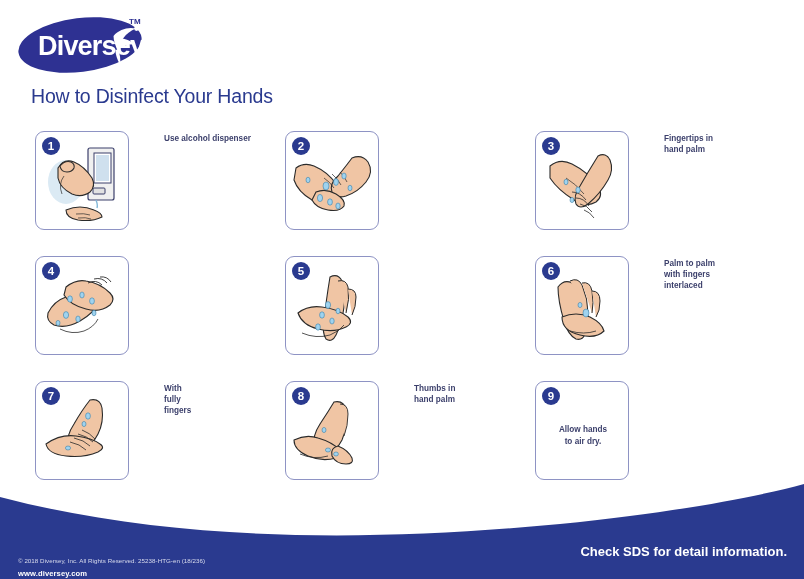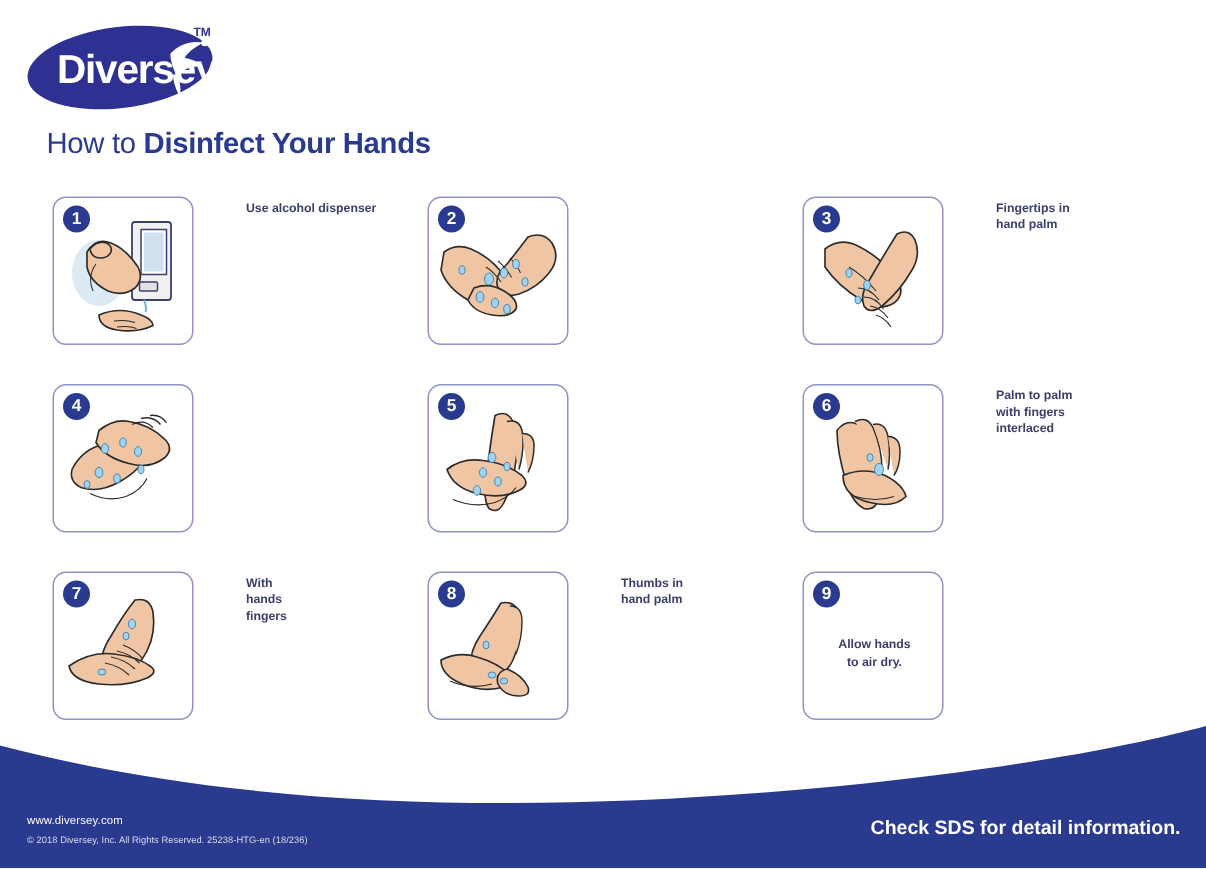--- a/index.html
+++ b/index.html
@@ -30,21 +30,21 @@
   #page-title {
     position: absolute;
     left: 31px;
     top: 85px;
     font-size: 19.5px;
     color: #2a3a8f;
     letter-spacing: -0.2px;
     white-space: nowrap;
   }
   #page-title .light { font-weight: 400; }
-  #page-title .bold  { font-weight: 700; }
+  #page-title .bold  { font-weight: 400; }
 
   
   #steps {
     position: absolute;
     left: 35px;
     top: 131px;
     width: 740px;
     display: grid;
     grid-template-columns: 250px 250px 250px;
     grid-template-rows: 125px 125px 125px;
@@ -111,23 +111,23 @@
   #footer-curve {
     position: absolute;
     left: 0;
     bottom: 0;
     width: 804px;
     height: 95px;
   }
   #footer-url {
     position: absolute;
     left: 18px;
-    top: 542px;
+    top: 569px;
     font-size: 7.6px;
-    font-weight: 400;
+    font-weight: 700;
     color: #ffffff;
     letter-spacing: 0.1px;
   }
   #footer-copy {
     position: absolute;
     left: 18px;
     top: 557px;
     font-size: 6.2px;
     color: #d9dced;
     letter-spacing: 0.05px;
@@ -297,21 +297,21 @@
           <path d="M34 60 q10 2 16 8 M38 56 q10 2 16 8 M42 52 q9 2 15 8 M46 48 q8 3 13 9" stroke="#2b2b2b" stroke-width="0.8" fill="none"></path>
           <g fill="#9fd3ef" stroke="#3b7fa8" stroke-width="0.6">
             <ellipse cx="52" cy="34" rx="2.4" ry="3.2"></ellipse>
             <ellipse cx="48" cy="42" rx="2" ry="2.6"></ellipse>
             <ellipse cx="32" cy="66" rx="2.6" ry="2"></ellipse>
           </g>
         </svg>
         <div class="badge">7</div>
       </div>
       <div class="step-caption" style="white-space:pre-line">With
-hands
+fully
 fingers</div>
     </div>
 
     <div class="step">
       <div class="step-box">
         <svg class="art" viewBox="0 0 94 99">
           <path d="M48 20 q10 -2 12 8 q2 16 -4 30 q-6 12 -16 14 q-10 2 -12 -6 q-2 -12 6 -24 q8 -12 14 -22 Z" fill="#f0c5a4" stroke="#2b2b2b" stroke-width="1.1"></path>
           <path d="M54 22 q8 0 8 10 q0 12 -4 22" fill="#f0c5a4" stroke="#2b2b2b" stroke-width="0.9"></path>
           <path d="M8 58 q12 -6 24 -2 q14 4 22 12 q4 6 -4 8 q-14 4 -28 -2 q-14 -6 -14 -16 Z" fill="#f0c5a4" stroke="#2b2b2b" stroke-width="1.1"></path>
           <path d="M52 64 q10 4 14 12 q2 6 -6 6 q-10 0 -14 -8 q-2 -8 6 -10 Z" fill="#f0c5a4" stroke="#2b2b2b" stroke-width="1.1"></path>

